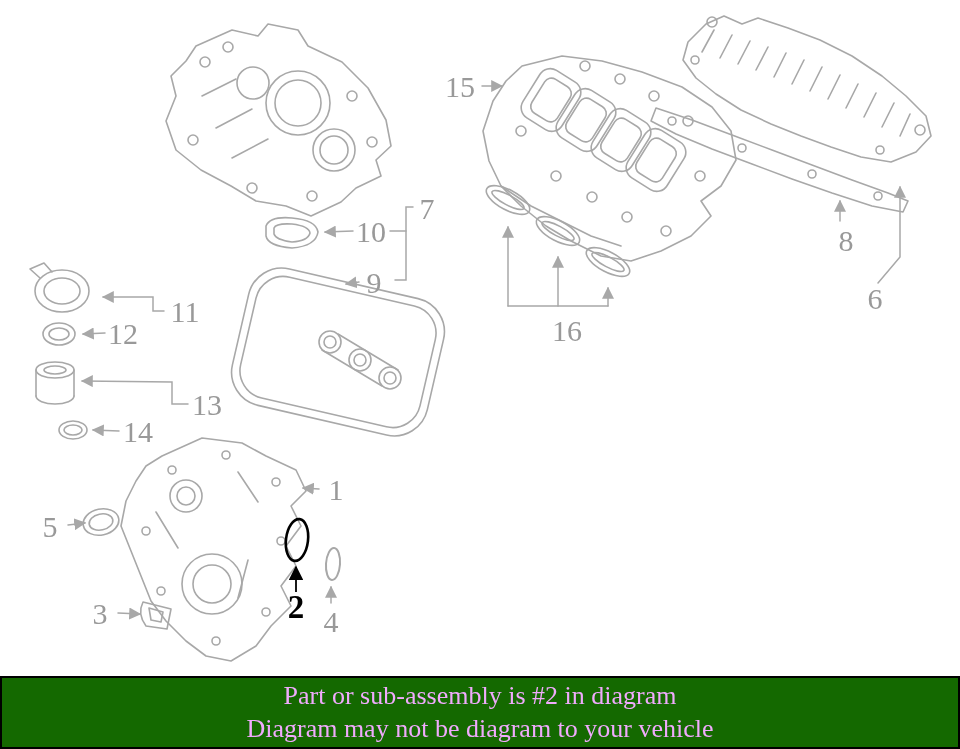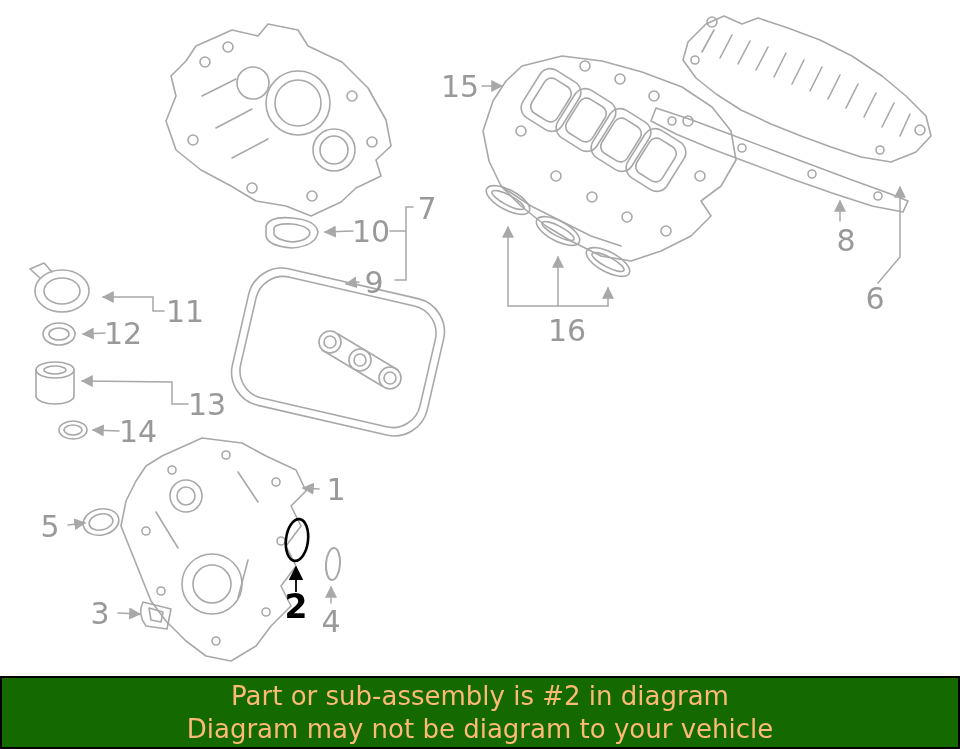--- a/index.html
+++ b/index.html
@@ -3,21 +3,21 @@
 <meta charset="utf-8">
 <style>
   * { margin:0; padding:0; box-sizing:border-box; }
   html,body { width:960px; height:749px; }
   body {
     background:#ffffff;
     font-family:"DejaVu Sans", sans-serif;
     position:relative;
     overflow:hidden;
   }
-  .stage { position:absolute; inset:0; }
+  .stage { position:absolute; inset:0;font-family:Liberation Serif, serif; }
   svg.diagram { position:absolute; top:0; left:0; display:block; }
   svg text { font-size:30px; }
   svg text.highlight { font-size:33px; font-weight:600; }
   .banner {
     position:absolute; left:0; right:0; bottom:0; height:73px;
     background:#146900;
     border:2px solid #000000;
     display:flex; flex-direction:column; align-items:center; justify-content:center;
   }
   .banner-text { text-align:center; font-size:26px; line-height:1.25; color:#ffffff; }
@@ -222,19 +222,19 @@
     <text x="567" y="341">16</text>
     <text x="336" y="500">1</text>
     <text x="50" y="537">5</text>
     <text x="100" y="624">3</text>
     <text x="331" y="632">4</text>
     <text x="296" y="618" class="highlight" fill="#000000">2</text>
   </g>
 </svg>
 
 <div class="banner" style="background-color: rgb(20, 105, 0);">
-  <div class="banner-text" style="color: #fdba74;">
+  <div class="banner-text" style="color: #f0abfc;">
     <div>Part or sub-assembly is #2 in diagram</div>
     <div>Diagram may not be diagram to your vehicle</div>
   </div>
 </div>
 
 </div>
 
 </body></html>

